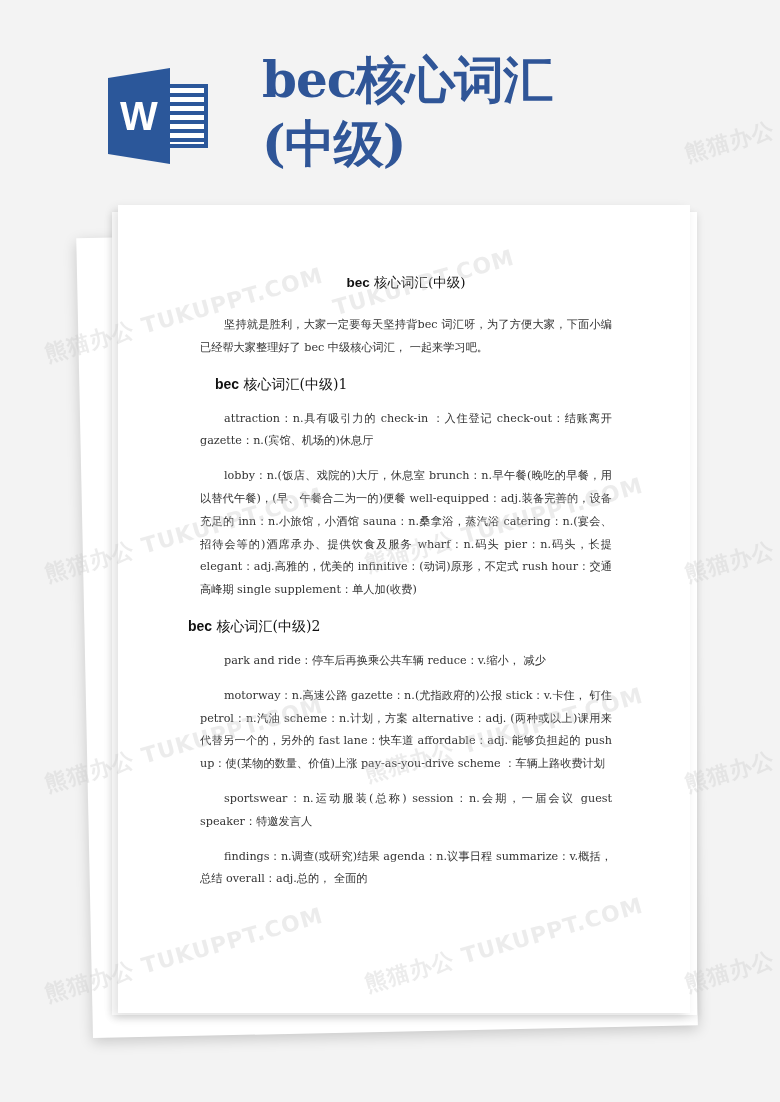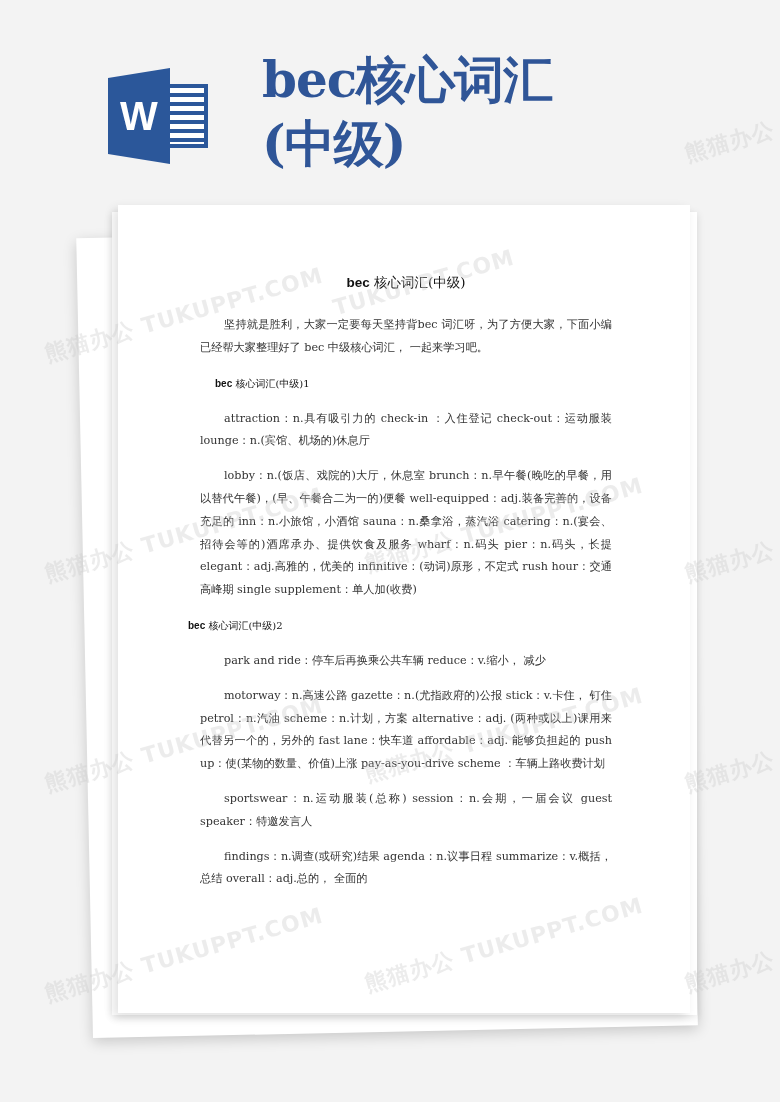--- a/index.html
+++ b/index.html
@@ -103,21 +103,21 @@
     }
     .doc-title .cn {
       font-weight: normal;
     }
     p.para {
       margin: 12px;
       text-indent: 24px;
       text-align: justify;
     }
     .sec-heading {
-      font-size: 10px;
+      font-size: 14px;
       font-weight: bold;
       color: #111;
       margin: 2px 0 3px 0;
       line-height: 24px;
     }
     .sec-heading .cn {
       font-weight: normal;
     }
     .sec-heading.indented {
       padding-left: 27px;
@@ -152,21 +152,21 @@
 <div class="page">
   <div class="page-content">
     <div class="doc-title">
       <span class="en">bec</span><span class="cn"> 核心词汇(中级)</span>
     </div>
     <p class="para">坚持就是胜利，大家一定要每天坚持背bec 词汇呀，为了方便大家，下面小编已经帮大家整理好了 bec 中级核心词汇，  一起来学习吧。</p>
 
     <div class="sec-heading indented">
       <span class="en">bec</span><span class="cn"> 核心词汇(中级)1</span>
     </div>
-    <p class="para">attraction：n.具有吸引力的 check-in ：入住登记 check-out：运动服装 lounge：n.(宾馆、机场的)休息厅</p>
+    <p class="para">attraction：n.具有吸引力的 check-in ：入住登记 check-out：结账离开 gazette：n.(宾馆、机场的)休息厅</p>
     <p class="para">lobby：n.(饭店、戏院的)大厅，休息室 brunch：n.早午餐(晚吃的早餐，用以替代午餐)，(早、午餐合二为一的)便餐 well-equipped：adj.装备完善的，设备充足的 inn：n.小旅馆，小酒馆 sauna：n.桑拿浴，蒸汽浴 catering：n.(宴会、招待会等的)酒席承办、提供饮食及服务 wharf：n.码头 pier：n.码头，长提 elegant：adj.高雅的，优美的 infinitive：(动词)原形，不定式 rush hour：交通高峰期 single supplement：单人加(收费)</p>
 
     <div class="sec-heading">
       <span class="en">bec</span><span class="cn"> 核心词汇(中级)2</span>
     </div>
     <p class="para">park and ride：停车后再换乘公共车辆 reduce：v.缩小， 减少</p>
     <p class="para">motorway：n.高速公路 gazette：n.(尤指政府的)公报 stick：v.卡住， 钉住 petrol：n.汽油 scheme：n.计划，方案 alternative：adj. (两种或以上)课用来代替另一个的，另外的 fast lane：快车道 affordable：adj. 能够负担起的 push up：使(某物的数量、价值)上涨 pay-as-you-drive scheme ：车辆上路收费计划</p>
 
     <p class="para">sportswear：n.运动服装(总称) session：n.会期，一届会议 guest speaker：特邀发言人</p>
     <p class="para">findings：n.调查(或研究)结果 agenda：n.议事日程 summarize：v.概括，总结 overall：adj.总的， 全面的</p>

